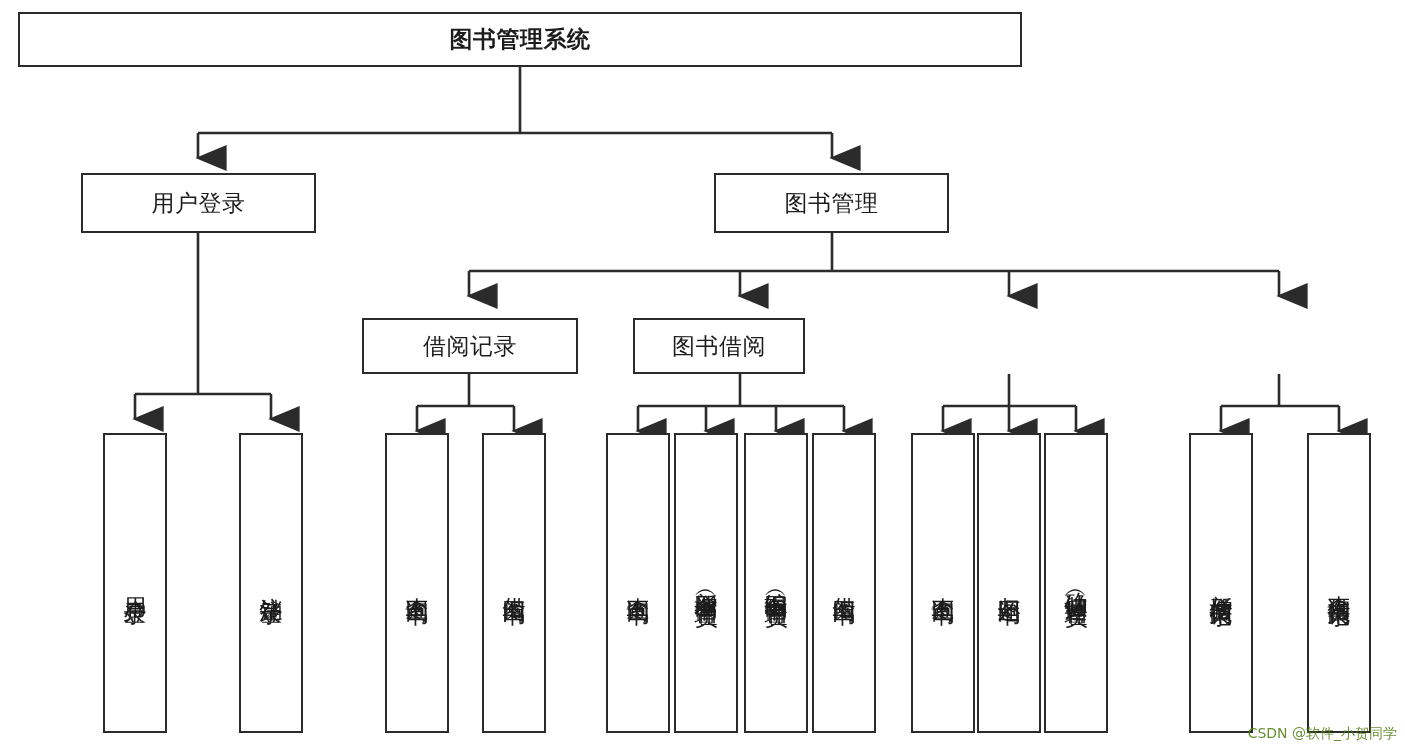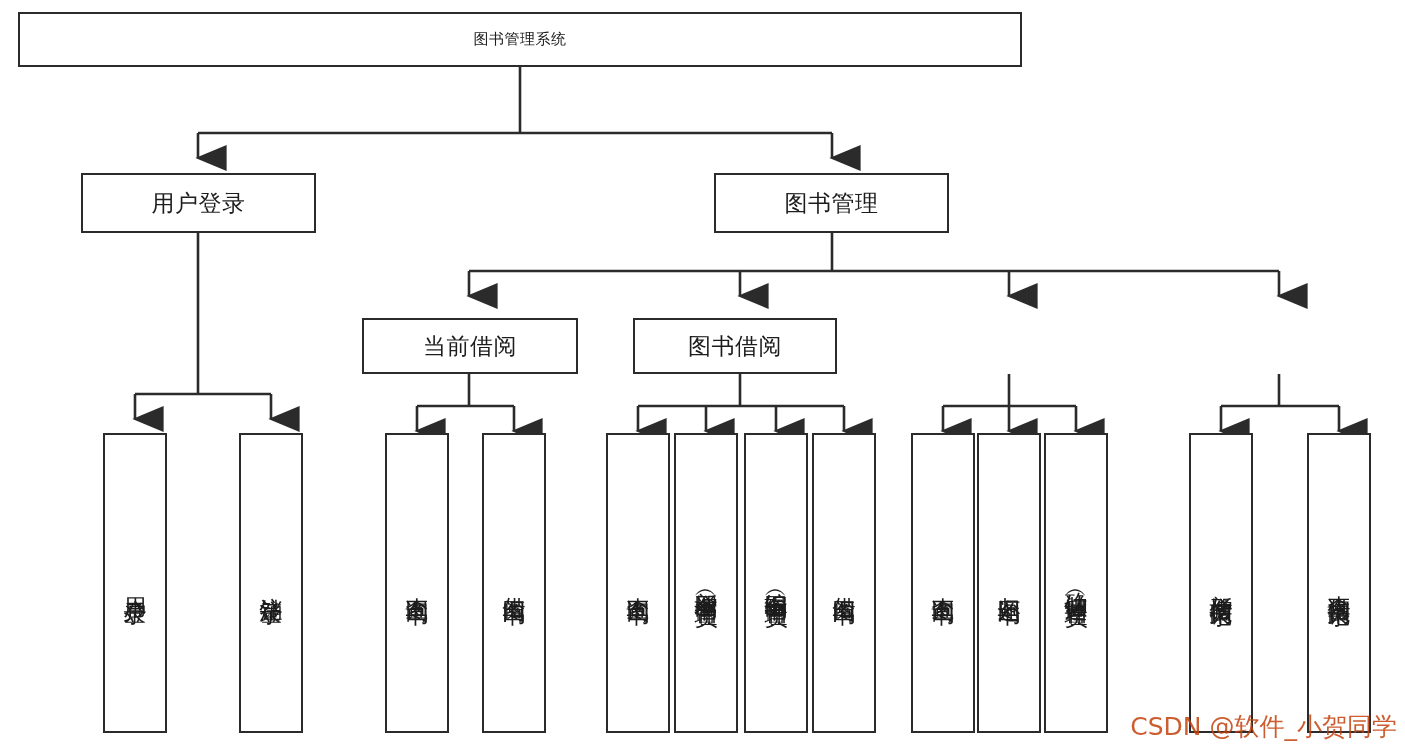--- a/index.html
+++ b/index.html
@@ -53,27 +53,27 @@
     justify-content: center;
   }
   .node.vertical .label {
     writing-mode: vertical-rl;
     text-orientation: upright;
     font-size: 23px;
     line-height: 1.18;
     letter-spacing: 2px;
     white-space: nowrap;
   }
-  .node.root .label { font-size: 15px; }
+  .node.root .label { font-size: 23px; font-weight: bold; }
   .watermark {
     position: absolute;
     right: 8px;
     bottom: 4px;
-    font-size: 25px;
-    color: #c2410c;
+    font-size: 14px;
+    color: #4d7c0f;
     white-space: nowrap;
     opacity: 0.85;
   }
 </style>
 </head>
 <body>
 
 <div id="diagram-root">
 
   <svg class="edges" viewBox="0 0 1405 747">
@@ -131,23 +131,23 @@
   </div>
 
   <div class="node horizontal" style="left:81px; top:173px; width:235px; height:60px;">
     <span class="label">用户登录</span>
   </div>
   <div class="node horizontal" style="left:714px; top:173px; width:235px; height:60px;">
     <span class="label">图书管理</span>
   </div>
 
   <div class="node horizontal" style="left:362px; top:318px; width:216px; height:56px;">
-    <span class="label">当前借阅</span>
+    <span class="label">借阅记录</span>
   </div>
-  <div class="node horizontal" style="left:633px; top:318px; width:204px; height:56px;">
+  <div class="node horizontal" style="left:633px; top:318px; width:172px; height:56px;">
     <span class="label">图书借阅</span>
   </div>
 
   <div class="node vertical" style="left:103px; top:433px; width:64px; height:300px;">
     <span class="label">用户登录</span>
   </div>
   <div class="node vertical" style="left:239px; top:433px; width:64px; height:300px;">
     <span class="label">注销登录</span>
   </div>
 

